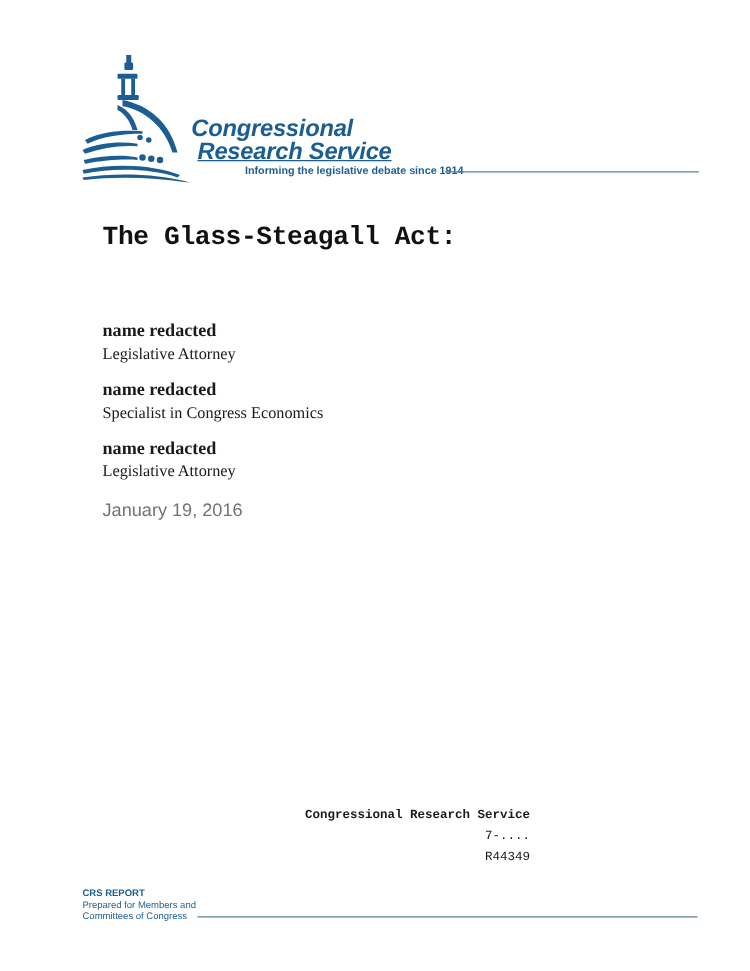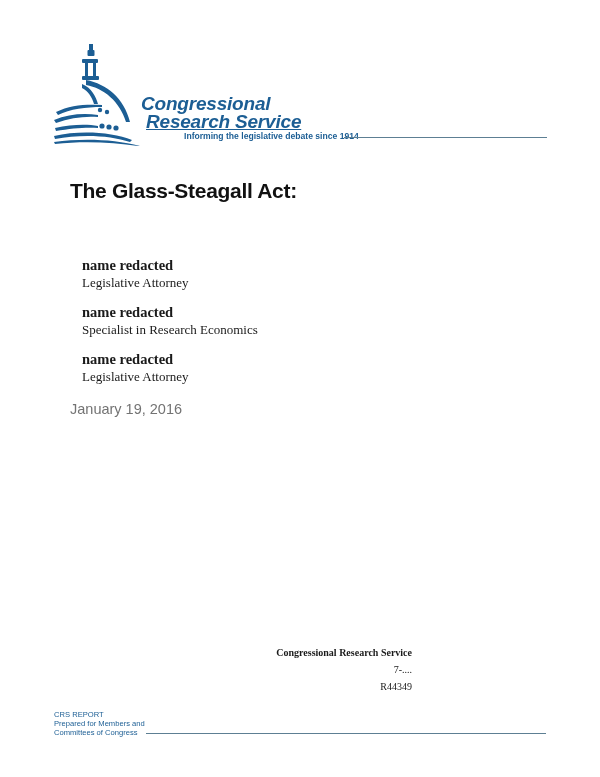--- a/index.html
+++ b/index.html
@@ -1,53 +1,53 @@
 <!DOCTYPE html>
 <html><head>
   <meta charset="utf-8">
   <style>
     html, body { margin: 0; padding: 0; background: #ffffff; }
     body { width: 600px; height: 777px; position: relative; overflow: hidden; }
-    .page { position: absolute; left: 0; top: 0; width: 484px; height: 777px; background: #fff; }
+    .page { position: absolute; left: 12px; top: 0; width: 484px; height: 777px; background: #fff; }
 
     .logo { position: absolute; left: 52px; top: 42px; width: 500px; height: 104px; }
     .logo-dome { position: absolute; left: 0; top: 0; width: 96px; height: 104px; }
     .logo-title {
       position: absolute; left: 89px; color: #1c5e94;
       font-family: "Liberation Sans", sans-serif; font-weight: bold; font-style: italic;
       font-size: 19px; line-height: 19px; letter-spacing: -0.2px; white-space: nowrap;
     }
     .logo-title.l1 { top: 52px; }
     .logo-title.l2 { top: 70px; left: 94px; text-decoration: underline; }
     .logo-tagline {
       position: absolute; left: 96px; top: 89px; color: #1c5e94;
       font-family: "Liberation Sans", sans-serif; font-weight: bold;
       font-size: 8.6px; line-height: 10px; white-space: nowrap; padding-left: 36px;
     }
     .logo-rule { position: absolute; left: 292px; top: 95px; width: 203px; height: 1px; background: #5d7f93; }
 
     .title {
       position: absolute; left: 70px; top: 176px; margin: 0;
-      font-family: Liberation Sans, sans-serif; font-weight: bold; font-size: 21px; line-height: 30px;
+      font-family: Liberation Mono, monospace; font-weight: bold; font-size: 21px; line-height: 30px;
       color: #111; letter-spacing: -0.3px;
     }
     .title span { display: block; white-space: nowrap; }
 
     .authors { position: absolute; left: 70px; top: 256px; font-family: "Liberation Serif", serif; color: #1a1a1a; }
-    .author { margin-bottom: 11px; margin-left: 12px; }
+    .author { margin-bottom: 11px; }
     .author-name { font-weight: bold; font-size: 14.5px; line-height: 18px; display: block; }
     .author-role { font-size: 13px; line-height: 18px; display: block; }
     .date { position: absolute; left: 70px; top: 400px; font-family: Liberation Sans, sans-serif; font-size: 14.5px; line-height: 18px; color: #737373; }
 
-    .crs-block { position: absolute; right: 72px; top: 646px; text-align: right; font-family: Liberation Serif, serif; color: #1a1a1a; }
+    .crs-block { position: absolute; right: 72px; top: 646px; text-align: right; font-family: Liberation Mono, monospace; color: #1a1a1a; }
     .crs-block .org { font-weight: bold; font-size: 10px; line-height: 14px; display: block; margin-bottom: 3px; }
     .crs-block .line { font-size: 10px; line-height: 14px; display: block; margin-bottom: 3px; }
 
     .footer { position: absolute; left: 54px; top: 710px; font-family: "Liberation Sans", sans-serif; color: #1c5e94; }
-    .footer .report { font-weight: normal; font-size: 7.6px; line-height: 9px; display: block; }
+    .footer .report { font-weight: bold; font-size: 7.6px; line-height: 9px; display: block; }
     .footer .sub { font-size: 7.6px; line-height: 9px; display: block; white-space: nowrap; }
     .footer-rule { position: absolute; left: 146px; top: 733px; width: 400px; height: 1px; background: #5d7f93; }
   </style>
 </head>
 <body>
 
 <div class="page">
 
   <div class="logo">
     <svg class="logo-dome" viewBox="0 0 96 104" xmlns="http://www.w3.org/2000/svg">
@@ -87,21 +87,21 @@
     <span>The Glass-Steagall Act:</span>
   </h1>
 
   <div class="authors">
     <div class="author">
       <span class="author-name">name redacted</span>
       <span class="author-role">Legislative Attorney</span>
     </div>
     <div class="author">
       <span class="author-name">name redacted</span>
-      <span class="author-role">Specialist in Research Economics</span>
+      <span class="author-role">Specialist in Congress Economics</span>
     </div>
     <div class="author">
       <span class="author-name">name redacted</span>
       <span class="author-role">Legislative Attorney</span>
     </div>
   </div>
 
   <div class="date">January 19, 2016</div>
 
   <div class="crs-block">

